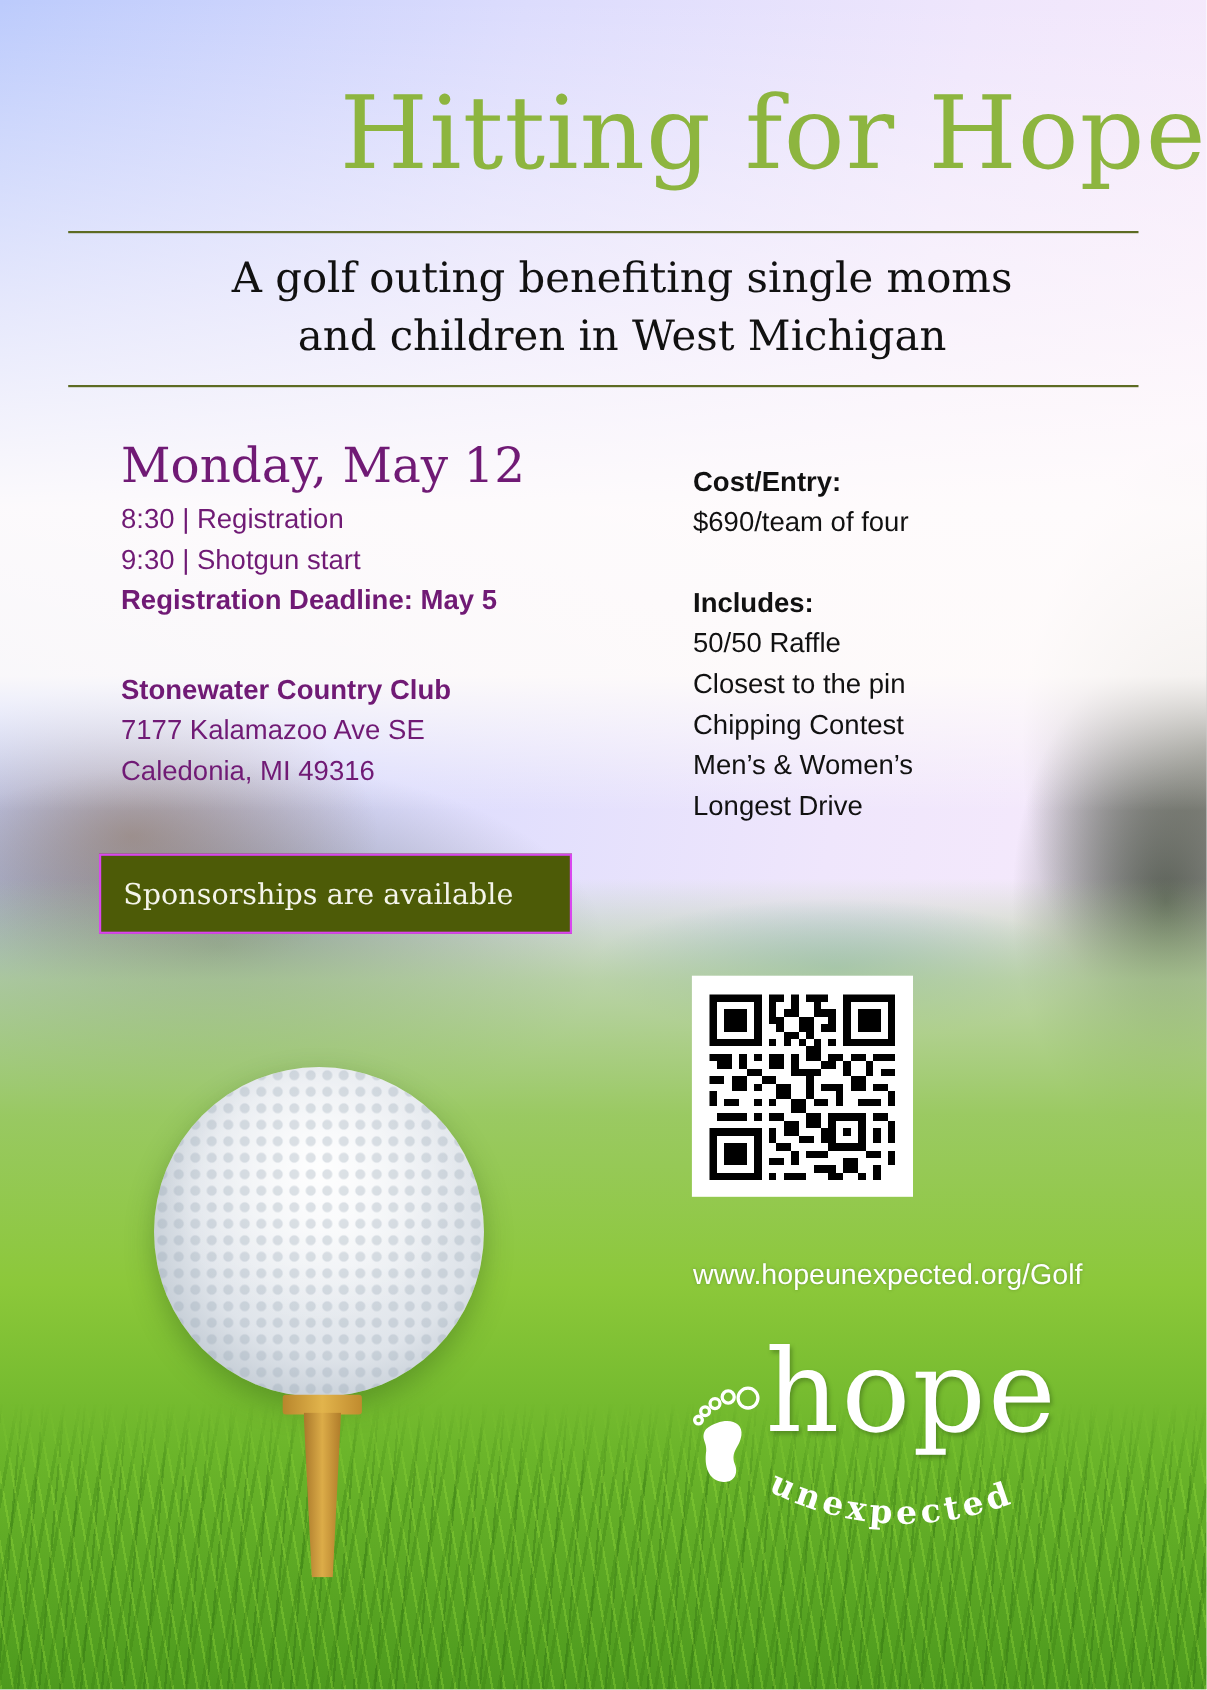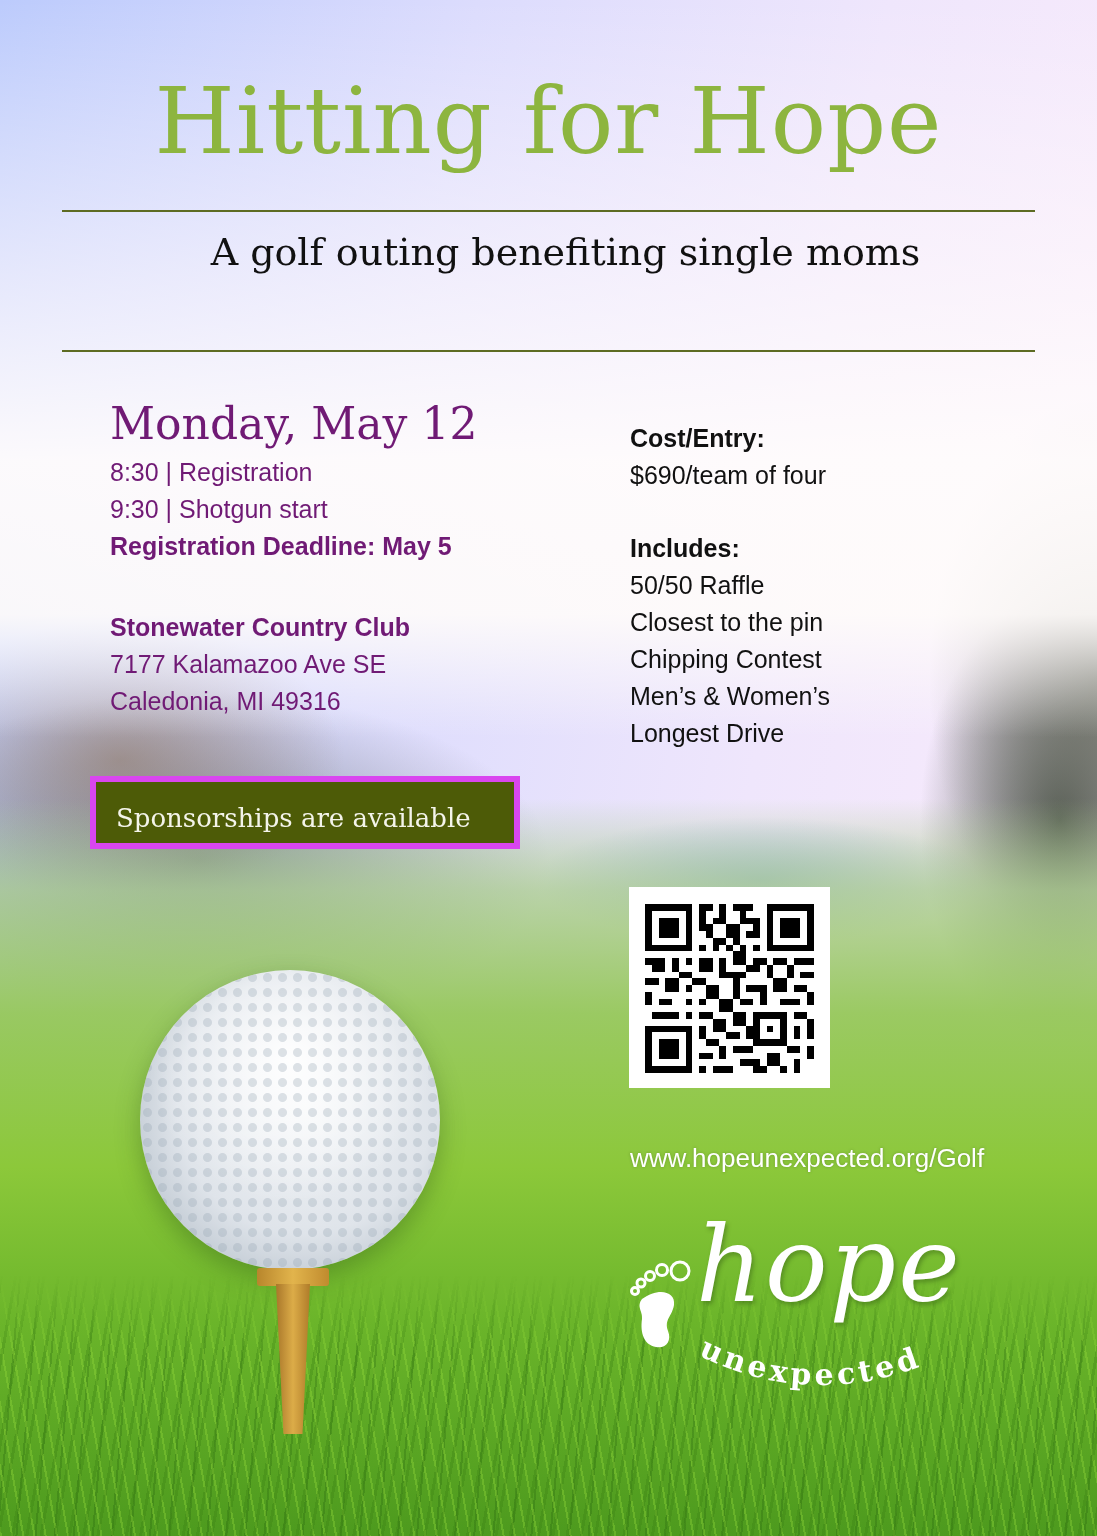--- a/index.html
+++ b/index.html
@@ -32,21 +32,21 @@
       position: absolute; left: 0; right: 0; bottom: 0; height: 260px;
       background:
         repeating-linear-gradient(100deg, rgba(60,130,20,0.35) 0 3px, rgba(0,0,0,0) 3px 14px),
         repeating-linear-gradient(80deg, rgba(150,220,60,0.35) 0 2px, rgba(0,0,0,0) 2px 11px),
         repeating-linear-gradient(95deg, rgba(30,90,10,0.25) 0 2px, rgba(0,0,0,0) 2px 19px);
       -webkit-mask-image: linear-gradient(180deg, transparent 0%, #000 30%);
       mask-image: linear-gradient(180deg, transparent 0%, #000 30%);
     }
 
     .title {
-      position: absolute; left: 0; right: 0; top: 62px; text-align: center;
+      position: absolute; left: 0; right: 0; top: 62px; text-align: right;
       font-family: "DejaVu Serif", serif; font-weight: normal;
       font-size: 92px; color: #8db53f; letter-spacing: 1px; margin: 0;
       line-height: 120px;
     }
     .rule { position: absolute; left: 62px; width: 973px; height: 2px; background: #5d6b23; }
     .rule-1 { top: 210px; }
     .rule-2 { top: 350px; }
     .subtitle {
       position: absolute; left: 0; right: 0; top: 226px; text-align: center;
       font-family: "DejaVu Serif", serif; font-size: 38px; line-height: 53px; color: #111; margin-left: 34px;
@@ -62,21 +62,21 @@
     .gap { height: 44px; }
 
     .right-col { position: absolute; left: 630px; top: 392px; color: #111; margin-top: 28px; }
     .right-col .line { font-size: 25px; line-height: 37px; }
     .right-col .gap { height: 36px; }
 
     .sponsor {
       position: absolute; left: 90px; top: 776px; width: 430px; height: 73px;
       background: #4d5b07; color: #f4f4ea; box-sizing: border-box;
       font-family: "DejaVu Serif", serif; font-size: 26px; line-height: 73px;
-      padding-left: 20px; border: 6px solid #d946ef;
+      padding-left: 20px; border: 2px solid #d946ef;
     }
 
     .qr-box {
       position: absolute; left: 629px; top: 887px; width: 201px; height: 201px; background: #fff;
     }
     .qr-box svg { position: absolute; left: 16px; top: 17px; }
     .url {
       position: absolute; left: 630px; top: 1100px; color: #fff; font-size: 26px; line-height: 36px;
       text-shadow: 0 0 3px rgba(60,90,30,0.4);
       margin-top: 40px;
@@ -105,21 +105,20 @@
       background: linear-gradient(90deg, #a9772a, #dcac48, #b07c2a);
       clip-path: polygon(0 0, 100% 0, 78% 100%, 22% 100%);
     }
 
     .logo { position: absolute; left: 628px; top: 1215px; width: 345px; height: 190px; color: #fff; }
     .logo .foot { position: absolute; left: 0; top: 42px; }
     .logo .hope {
       position: absolute; left: 68px; top: -10px; font-family: "DejaVu Serif", serif;
       font-size: 104px; line-height: 120px; letter-spacing: 2px;
       text-shadow: 2px 3px 4px rgba(50,90,20,0.45);
-      font-style: italic;
     }
     .logo .unexpected { position: absolute; left: 50px; top: 110px; width: 300px; height: 90px; }
     .logo .unexpected text {
       font-family: "DejaVu Serif", serif; font-weight: bold; font-size: 30px; fill: #fff;
       letter-spacing: 4px;
     }
   </style>
 </head>
 <body>
 
@@ -128,20 +127,21 @@
 <div class="bg bg-trees-right"></div>
 <div class="bg bg-water"></div>
 <div class="bg bg-fade"></div>
 <div class="bg bg-grass"></div>
 <div class="grass-blades"></div>
 
 <h1 class="title">Hitting for Hope</h1>
 <div class="rule rule-1"></div>
 <div class="subtitle">
   <span>A golf outing benefiting single moms</span>
+  <span>and children in West Michigan</span>
 </div>
 <div class="rule rule-2"></div>
 
 <div class="left-col">
   <div class="date">Monday, May 12</div>
   <div class="line">8:30 | Registration</div>
   <div class="line">9:30 | Shotgun start</div>
   <div class="line bold">Registration Deadline: May 5</div>
   <div class="gap"></div>
   <div class="line bold">Stonewater Country Club</div>

